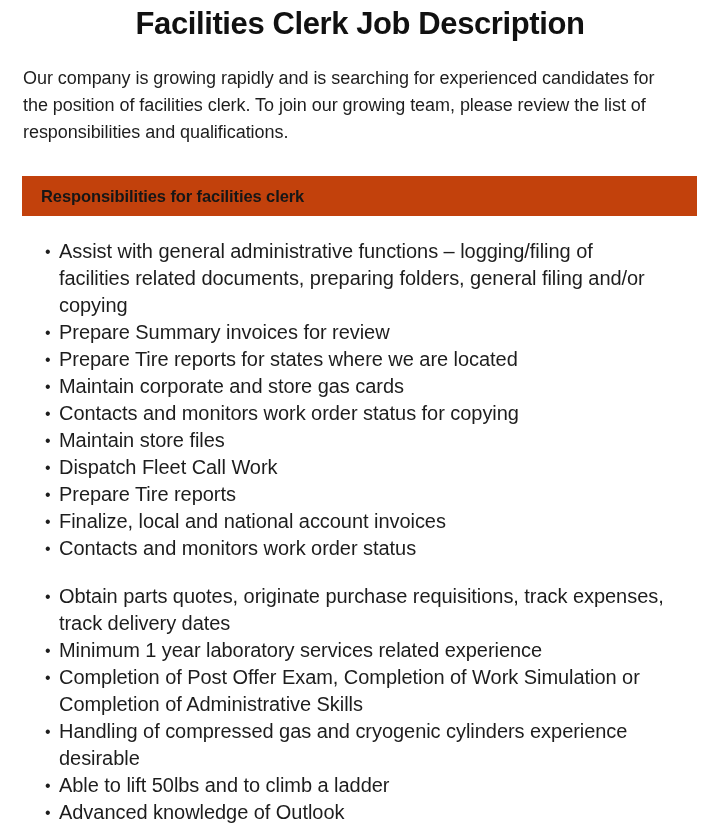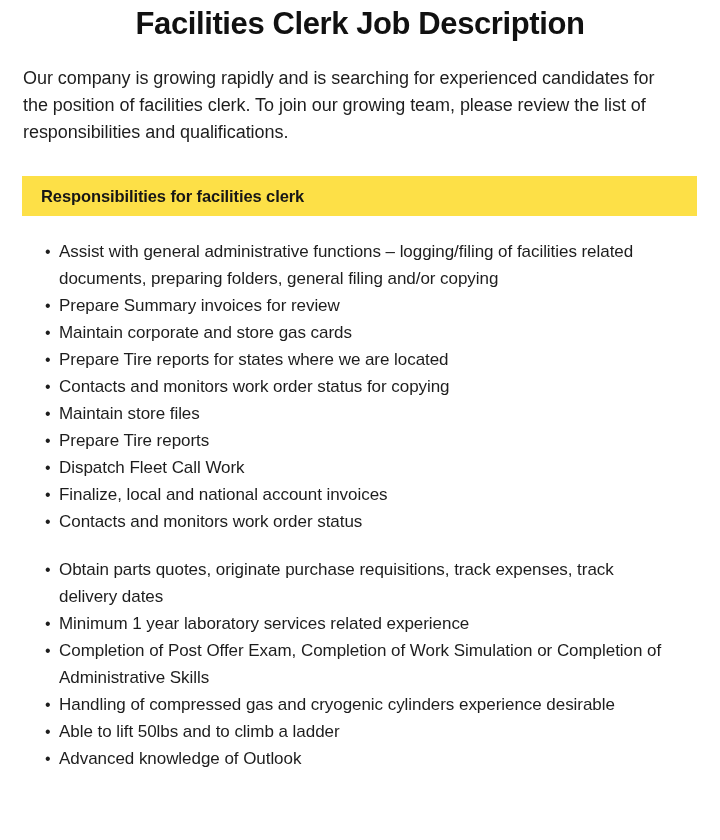--- a/index.html
+++ b/index.html
@@ -45,21 +45,21 @@
     color: #1d1d1d;
     letter-spacing: -0.05px;
   }
 
   
   .section {
     margin: 0;
     padding: 0;
   }
   .section-band {
-    background: #fde047;
+    background: #c2410c;
     margin: 30px 23px 0 22px;
     height: 40px;
     display: flex;
     align-items: center;
     padding-left: 19px;
     box-sizing: border-box;
   }
   .section-band .section-title {
     font-size: 16.5px;
     font-weight: bold;
@@ -69,21 +69,21 @@
   }
 
   
   ul.bullets {
     list-style: none;
     margin: 0;
     padding: 22px 52px 0 45px;
   }
   ul.bullets li {
     position: relative;
-    font-size: 17px;
+    font-size: 20px;
     line-height: 27px;
     color: #1d1d1d;
     padding-left: 14px;
     margin: 0 0 0 0;
     letter-spacing: -0.05px;
   }
   ul.bullets li::before {
     content: "\2022";
     position: absolute;
     left: 0;
@@ -107,26 +107,26 @@
 
   <p class="intro">Our company is growing rapidly and is searching for experienced candidates for the position of facilities clerk. To join our growing team, please review the list of responsibilities and qualifications.</p>
 
   <section class="section">
     <div class="section-band">
       <span class="section-title">Responsibilities for facilities clerk</span>
     </div>
     <ul class="bullets">
       <li>Assist with general administrative functions – logging/filing of facilities related documents, preparing folders, general filing and/or copying</li>
       <li>Prepare Summary invoices for review</li>
+      <li>Prepare Tire reports for states where we are located</li>
       <li>Maintain corporate and store gas cards</li>
-      <li>Prepare Tire reports for states where we are located</li>
       <li>Contacts and monitors work order status for copying</li>
       <li>Maintain store files</li>
+      <li>Dispatch Fleet Call Work</li>
       <li>Prepare Tire reports</li>
-      <li>Dispatch Fleet Call Work</li>
       <li>Finalize, local and national account invoices</li>
       <li>Contacts and monitors work order status</li>
     </ul>
   </section>
 
   <section class="section">
     <ul class="bullets">
       <li>Obtain parts quotes, originate purchase requisitions, track expenses, track delivery dates</li>
       <li>Minimum 1 year laboratory services related experience</li>
       <li>Completion of Post Offer Exam, Completion of Work Simulation or Completion of Administrative Skills</li>

